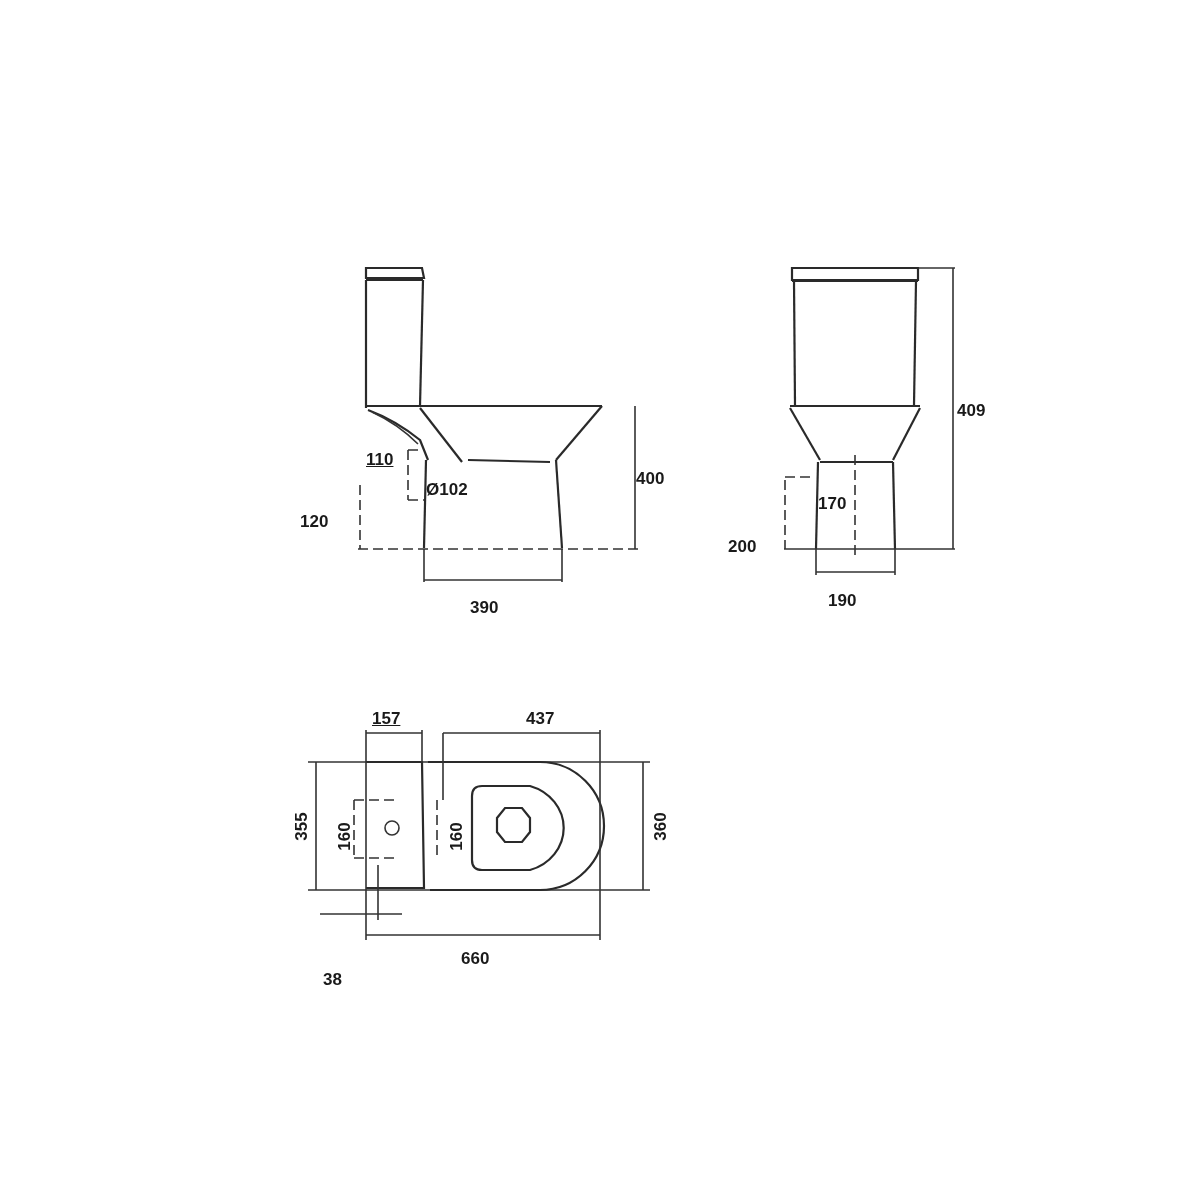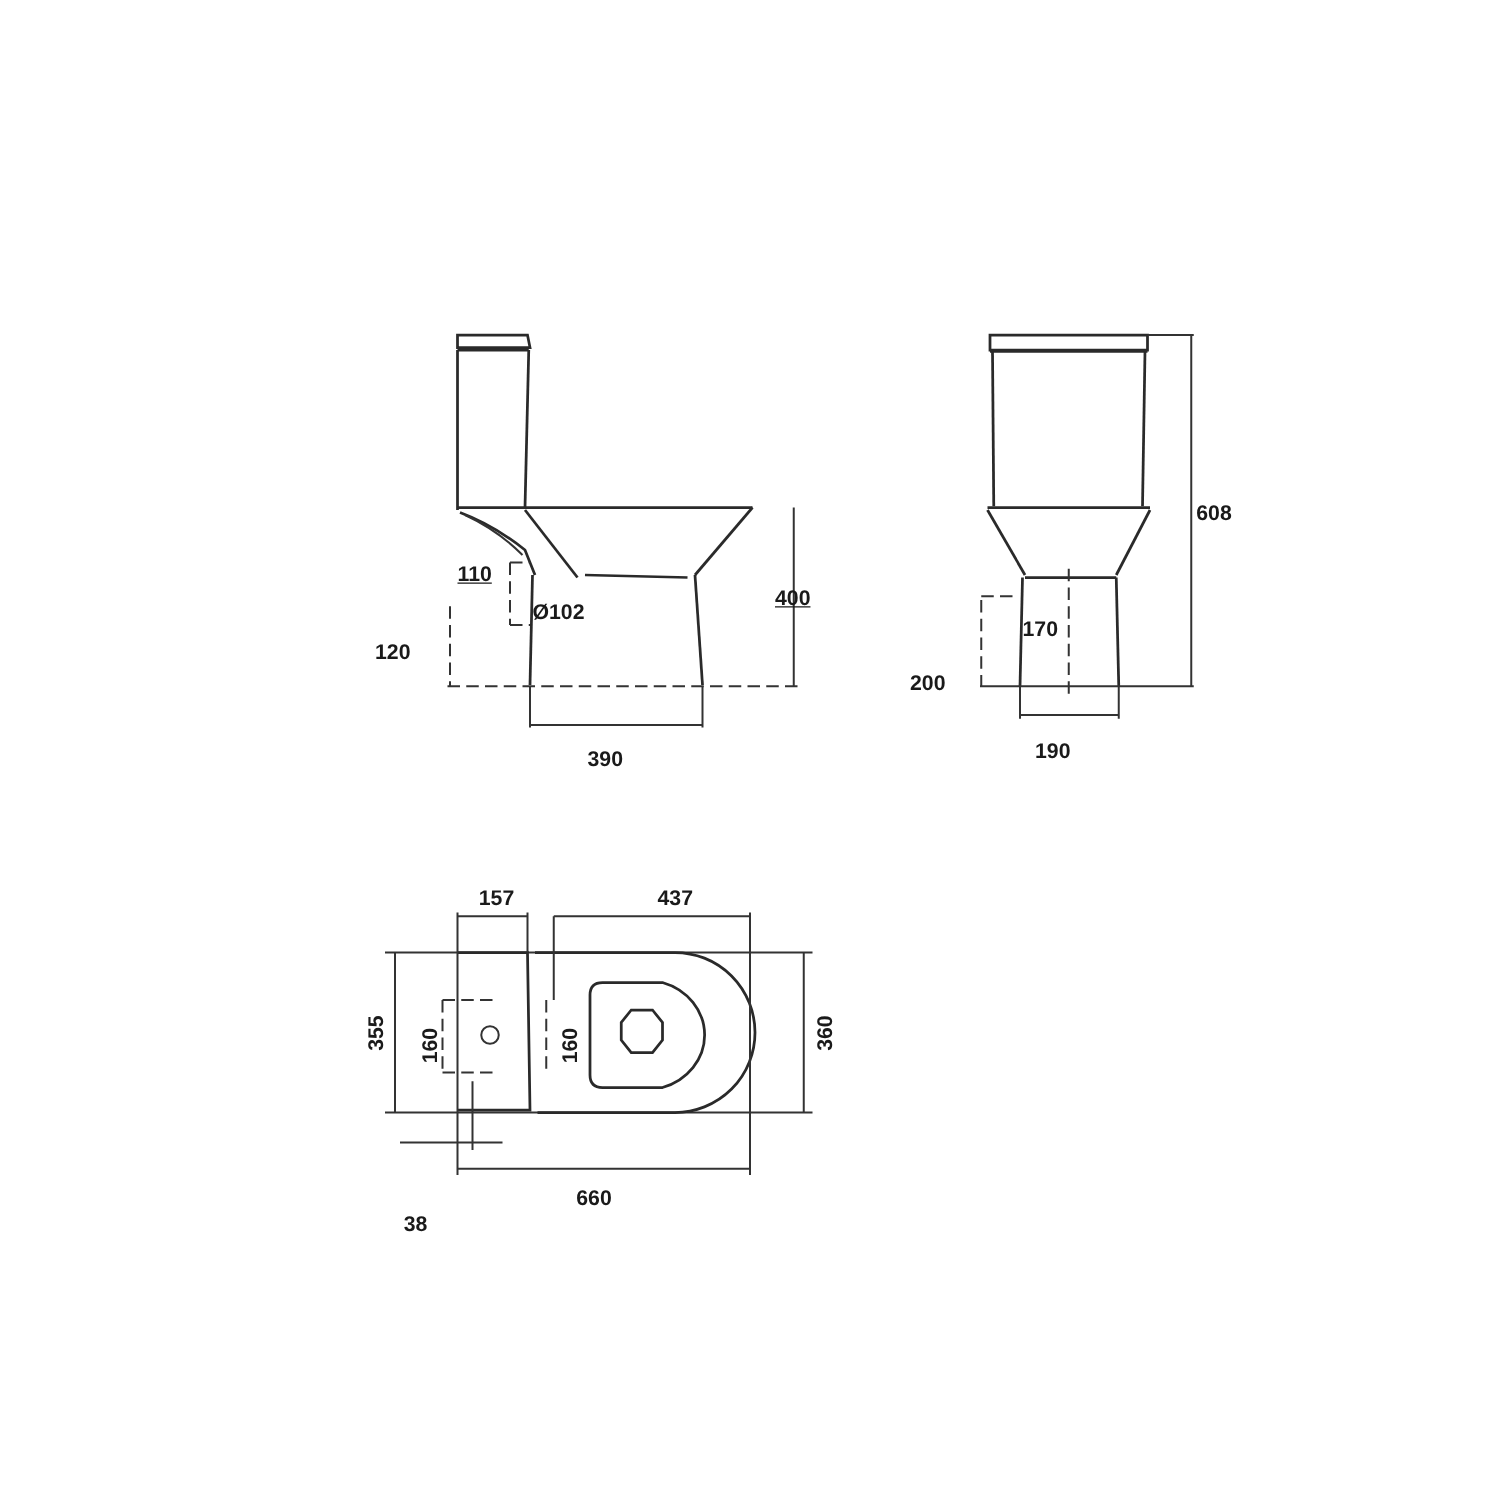--- a/index.html
+++ b/index.html
@@ -85,29 +85,29 @@
     <line class="thin" x1="366" y1="733" x2="422" y2="733"></line>
     <line class="thin" x1="443" y1="733" x2="600" y2="733"></line>
     <line class="thin" x1="320" y1="914" x2="402" y2="914"></line>
     <line class="thin" x1="366" y1="935" x2="600" y2="935"></line>
   </g>
 </svg>
 
 <span class="lbl" style="left:366px;top:451px;text-decoration:underline;">110</span>
 <span class="lbl" style="left:426px;top:481px;">Ø102</span>
 <span class="lbl" style="left:300px;top:513px;">120</span>
-<span class="lbl" style="left:620px;top:470px;text-decoration:underline;">400</span>
+<span class="lbl" style="left:636px;top:470px;">400</span>
 <span class="lbl" style="left:470px;top:599px;">390</span>
 
-<span class="lbl" style="left:957px;top:402px;">608</span>
+<span class="lbl" style="left:957px;top:402px;">409</span>
 <span class="lbl" style="left:728px;top:538px;">200</span>
 <span class="lbl" style="left:818px;top:495px;">170</span>
 <span class="lbl" style="left:828px;top:592px;">190</span>
 
-<span class="lbl" style="left:383px;top:710px;">157</span>
+<span class="lbl" style="left:372px;top:710px;text-decoration:underline;">157</span>
 <span class="lbl" style="left:526px;top:710px;">437</span>
 <span class="lbl rot" style="left:287px;top:818px;">355</span>
 <span class="lbl rot" style="left:330px;top:828px;">160</span>
 <span class="lbl rot" style="left:442px;top:828px;">160</span>
 <span class="lbl rot" style="left:646px;top:818px;">360</span>
 <span class="lbl" style="left:323px;top:935px;margin-top:36px;">38</span>
 <span class="lbl" style="left:461px;top:950px;">660</span>
 </div>
 
 </body></html>

